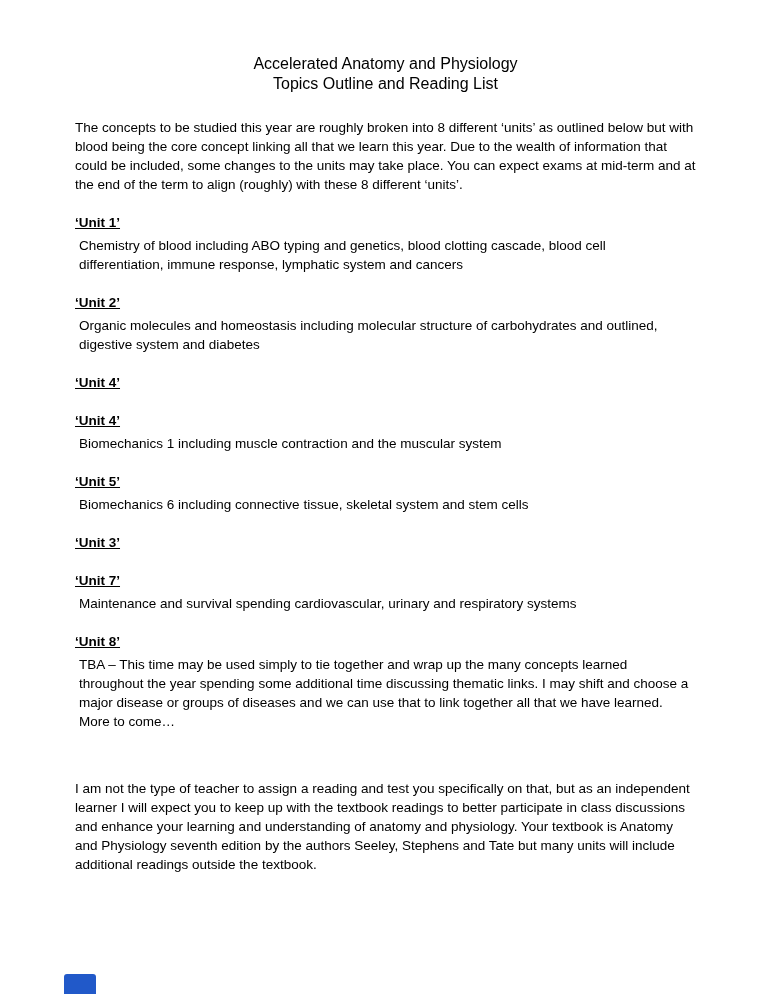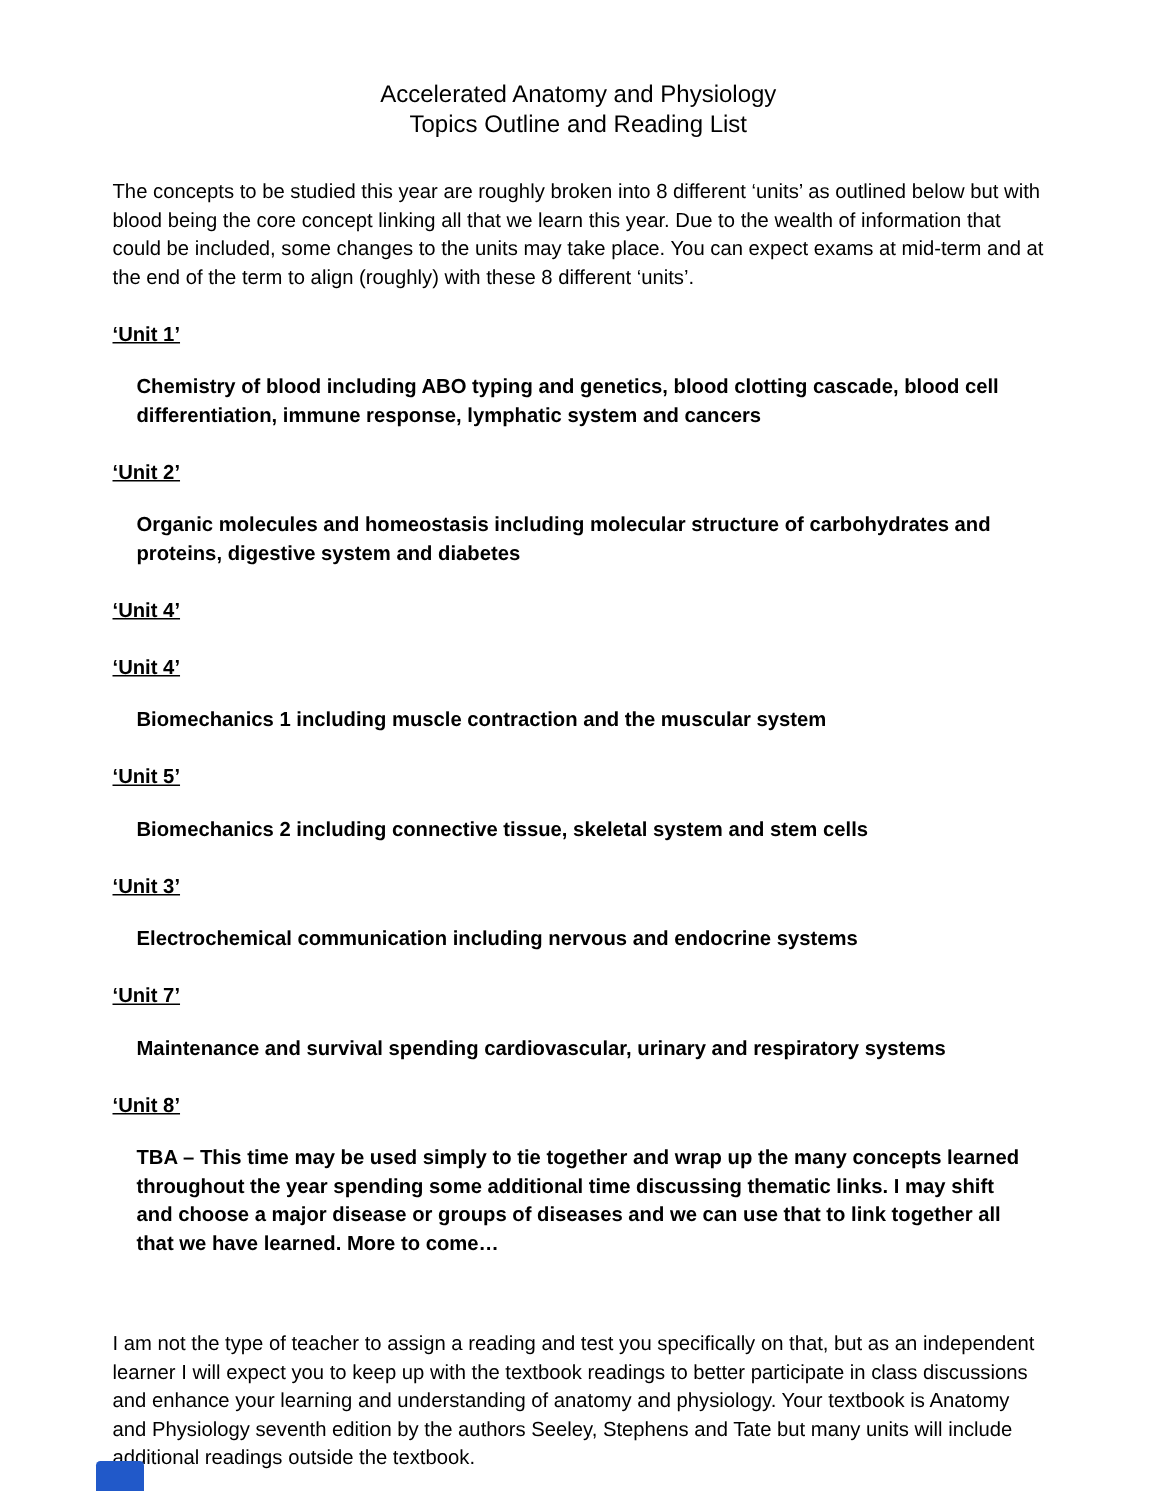--- a/index.html
+++ b/index.html
@@ -39,22 +39,21 @@
   }
   .unit-block {
     margin: 0 0 19px 0;
   }
   .unit-heading {
     font-weight: bold;
     text-decoration: underline;
     display: inline-block;
   }
   .unit-body {
-    margin: 16px;
-    font-weight: bold;
+    margin: 4px;
   }
   .closing-paragraph {
     margin-top: 48px;
   }
   .viewer-badge {
     position: absolute;
     left: 64px;
     bottom: 0;
     width: 32px;
     height: 20px;
@@ -76,40 +75,39 @@
 
     <p class="paragraph">The concepts to be studied this year are roughly broken into 8 different ‘units’ as outlined below but with blood being the core concept linking all that we learn this year.  Due to the wealth of information that could be included, some changes to the units may take place. You can expect exams at mid-term and at the end of the term to align (roughly) with these 8 different ‘units’.</p>
 
     <div class="unit-block">
       <span class="unit-heading">‘Unit 1’</span>
       <p class="unit-body">Chemistry of blood including ABO typing and genetics, blood clotting cascade, blood cell differentiation, immune response, lymphatic system and cancers</p>
     </div>
 
     <div class="unit-block">
       <span class="unit-heading">‘Unit 2’</span>
-      <p class="unit-body">Organic molecules and homeostasis including molecular structure of carbohydrates and proteins, digestive system and diabetes</p>
+      <p class="unit-body">Organic molecules and homeostasis including molecular structure of carbohydrates and outlined, digestive system and diabetes</p>
     </div>
 
     <div class="unit-block">
       <span class="unit-heading">‘Unit 4’</span>
     </div>
 
     <div class="unit-block">
       <span class="unit-heading">‘Unit 4’</span>
       <p class="unit-body">Biomechanics 1 including muscle contraction and the muscular system</p>
     </div>
 
     <div class="unit-block">
       <span class="unit-heading">‘Unit 5’</span>
-      <p class="unit-body">Biomechanics 2 including connective tissue, skeletal system and stem cells</p>
+      <p class="unit-body">Biomechanics 6 including connective tissue, skeletal system and stem cells</p>
     </div>
 
     <div class="unit-block">
       <span class="unit-heading">‘Unit 3’</span>
-      <p class="unit-body">Electrochemical communication including nervous and endocrine systems</p>
     </div>
 
     <div class="unit-block">
       <span class="unit-heading">‘Unit 7’</span>
       <p class="unit-body">Maintenance and survival spending cardiovascular, urinary and respiratory systems</p>
     </div>
 
     <div class="unit-block">
       <span class="unit-heading">‘Unit 8’</span>
       <p class="unit-body">TBA – This time may be used simply to tie together and wrap up the many concepts learned throughout the year spending some additional time discussing thematic links.  I may shift and choose a major disease or groups of diseases and we can use that to link together all that we have learned.  More to come…</p>

